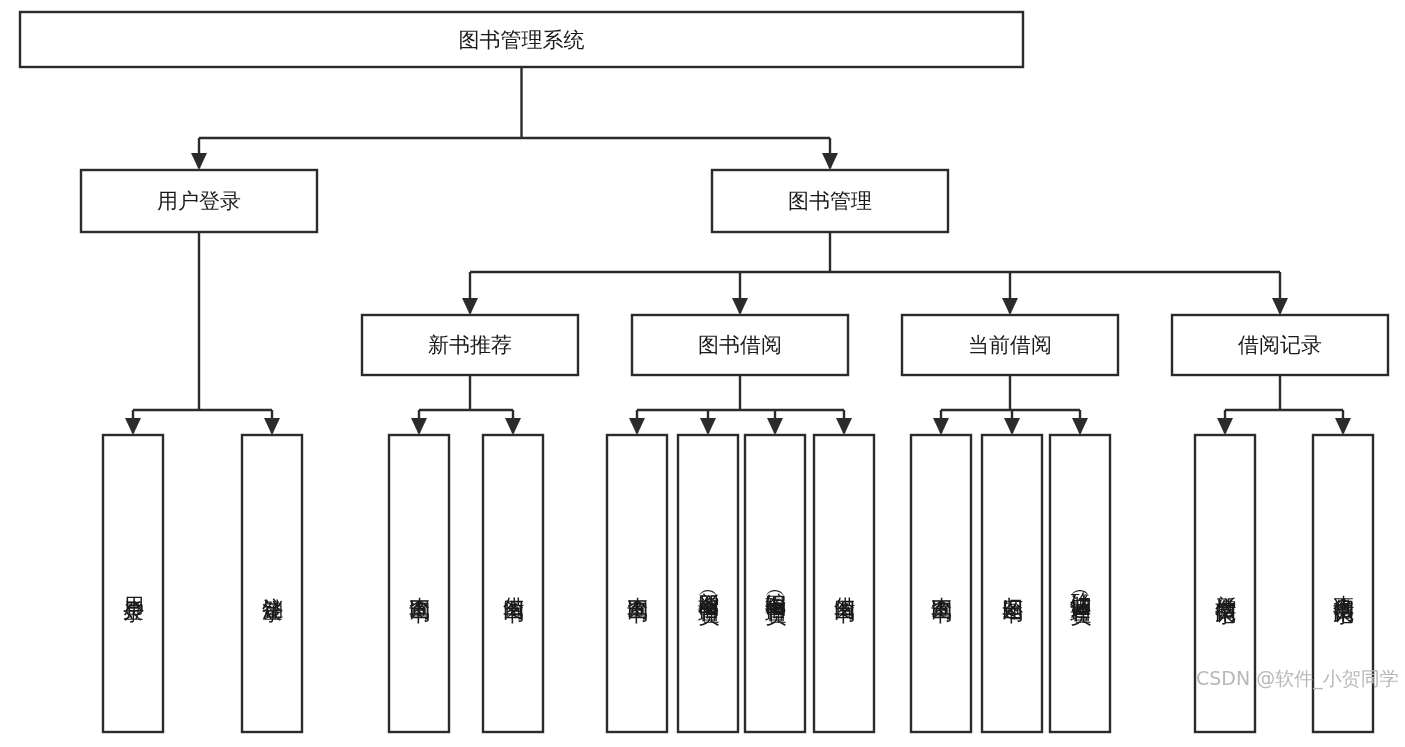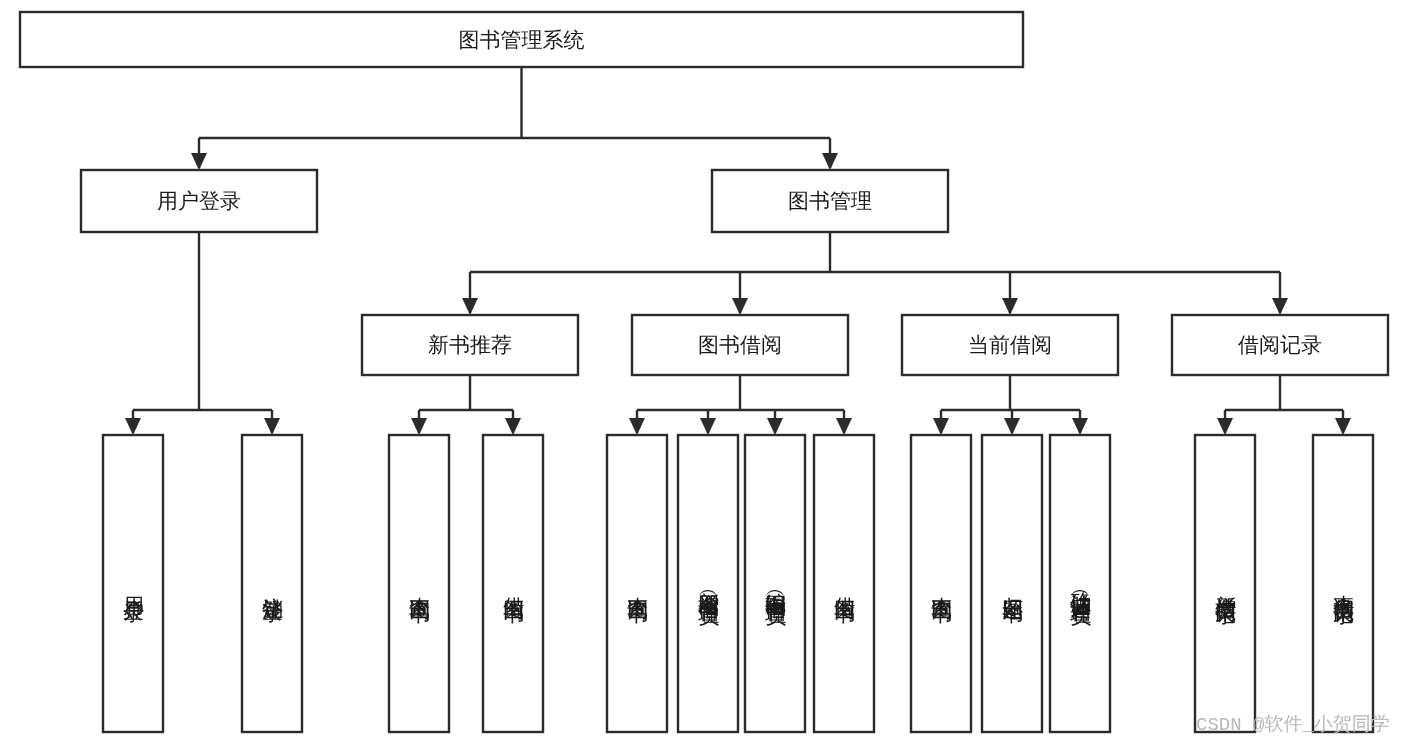--- a/index.html
+++ b/index.html
@@ -211,15 +211,15 @@
       <div class="leaf-label-box" style="left: 678px; top: 435px; width: 60px; height: 297px;">新增图书（管理员）</div>
       <div class="leaf-label-box" style="left: 745px; top: 435px; width: 60px; height: 297px;">编辑图书（管理员）</div>
       <div class="leaf-label-box" style="left: 814px; top: 435px; width: 60px; height: 297px;">借阅图书</div>
       <div class="leaf-label-box" style="left: 911px; top: 435px; width: 60px; height: 297px;">查询图书</div>
       <div class="leaf-label-box" style="left: 982px; top: 435px; width: 60px; height: 297px;">归还图书</div>
       <div class="leaf-label-box" style="left: 1050px; top: 435px; width: 60px; height: 297px;">确认归还（管理员）</div>
       <div class="leaf-label-box" style="left: 1195px; top: 435px; width: 60px; height: 297px;">新增借阅记录</div>
       <div class="leaf-label-box" style="left: 1313px; top: 435px; width: 60px; height: 297px;">查询借阅记录</div>
     </div>
 
-  <div class="watermark" style="left: 1196px; top: 724px; transform: translateY(-50%); font-family: Liberation Mono, monospace;">CSDN @软件_小贺同学</div>
+  <div class="watermark" style="left: 1196px; top: 679px; transform: translateY(-50%);">CSDN @软件_小贺同学</div>
 
 </div>
 
 </body></html>

